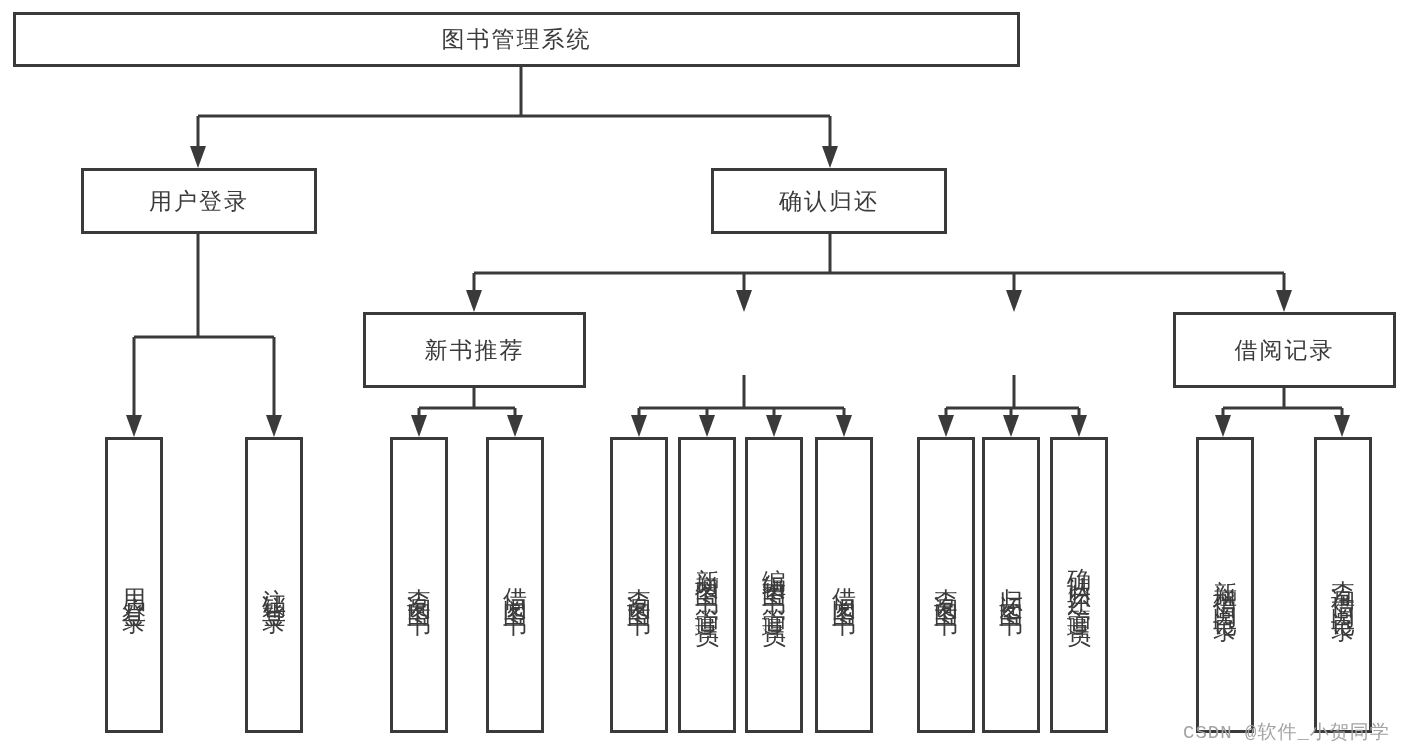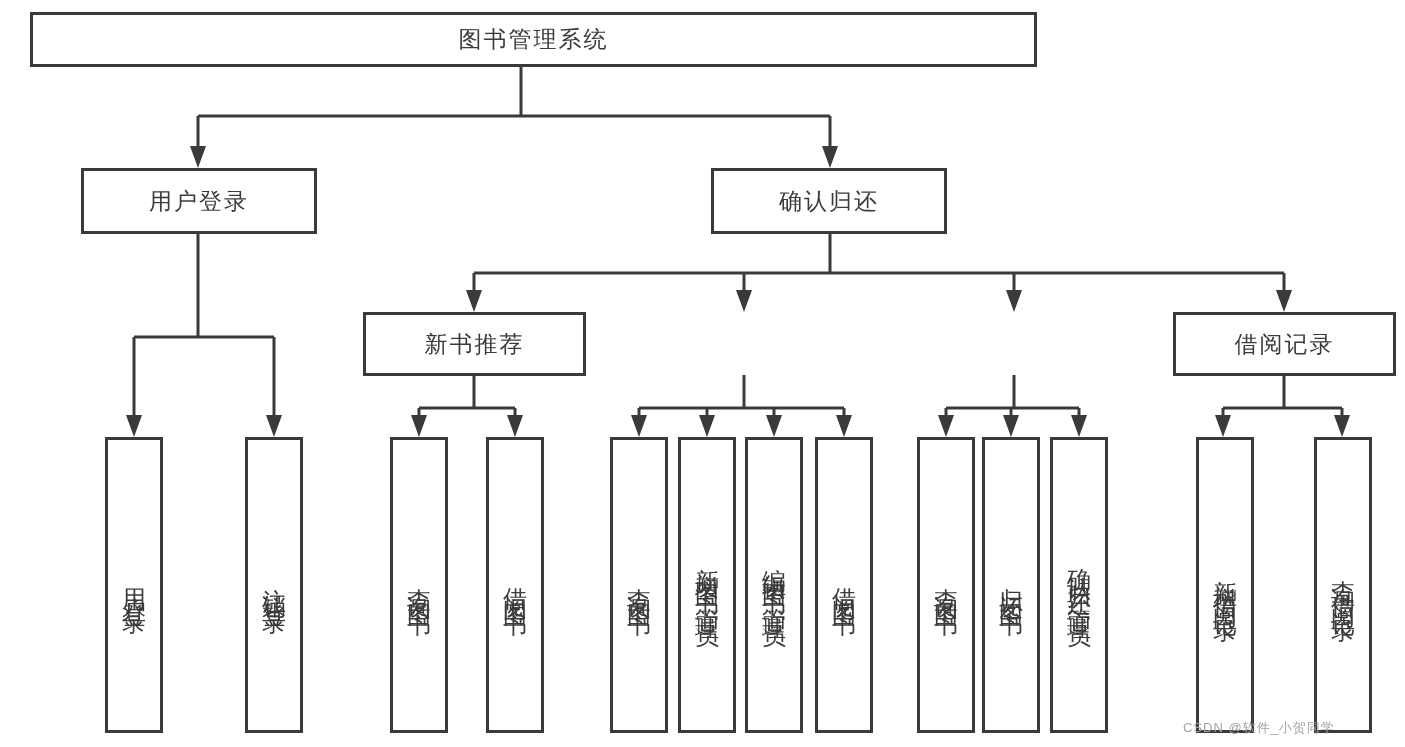--- a/index.html
+++ b/index.html
@@ -12,41 +12,42 @@
   }
   svg.wires{position:absolute;left:0;top:0;}
   .node{
     position:absolute;
     box-sizing:border-box;
     border:3px solid #3a3a3a;
     background:#ffffff;
     display:flex;align-items:center;justify-content:center;
     color:#3b3b3b;
   }
-  .root-node{left:13px;top:12px;width:1007px;height:55px;font-size:23px;letter-spacing:2px;margin-left:17px;}
+  .root-node{left:13px;top:12px;width:1007px;height:55px;font-size:23px;letter-spacing:2px;}
   .l2-node{top:168px;width:236px;height:66px;font-size:23px;letter-spacing:2px;}
-  .l3-node{top:312px;width:223px;height:64px;font-size:23px;letter-spacing:2px;justify-content:center;}
+  .l3-node{top:312px;width:223px;height:76px;font-size:23px;letter-spacing:2px;justify-content:center;}
   .leaf{
     top:437px;width:58px;height:296px;
   }
   .leaf span{
     writing-mode:vertical-rl;
     text-orientation:mixed;
     font-size:24px;
     letter-spacing:8px;
     line-height:1;
     color:#3b3b3b;
   }
   .watermark{
     position:absolute;
     left:1183px;top:719px;
-    font-size:13px;
+    font-size:19px;
     color:#a3a3a3;
     letter-spacing:1px;
     white-space:nowrap;
+    font-family:Liberation Mono, monospace;
   }
 </style>
 </head>
 <body>
 
 <div class="canvas">
 
   <svg class="wires" width="1405" height="747" viewBox="0 0 1405 747" aria-hidden="true">
     <g stroke="#3a3a3a" stroke-width="3" fill="none">
 

